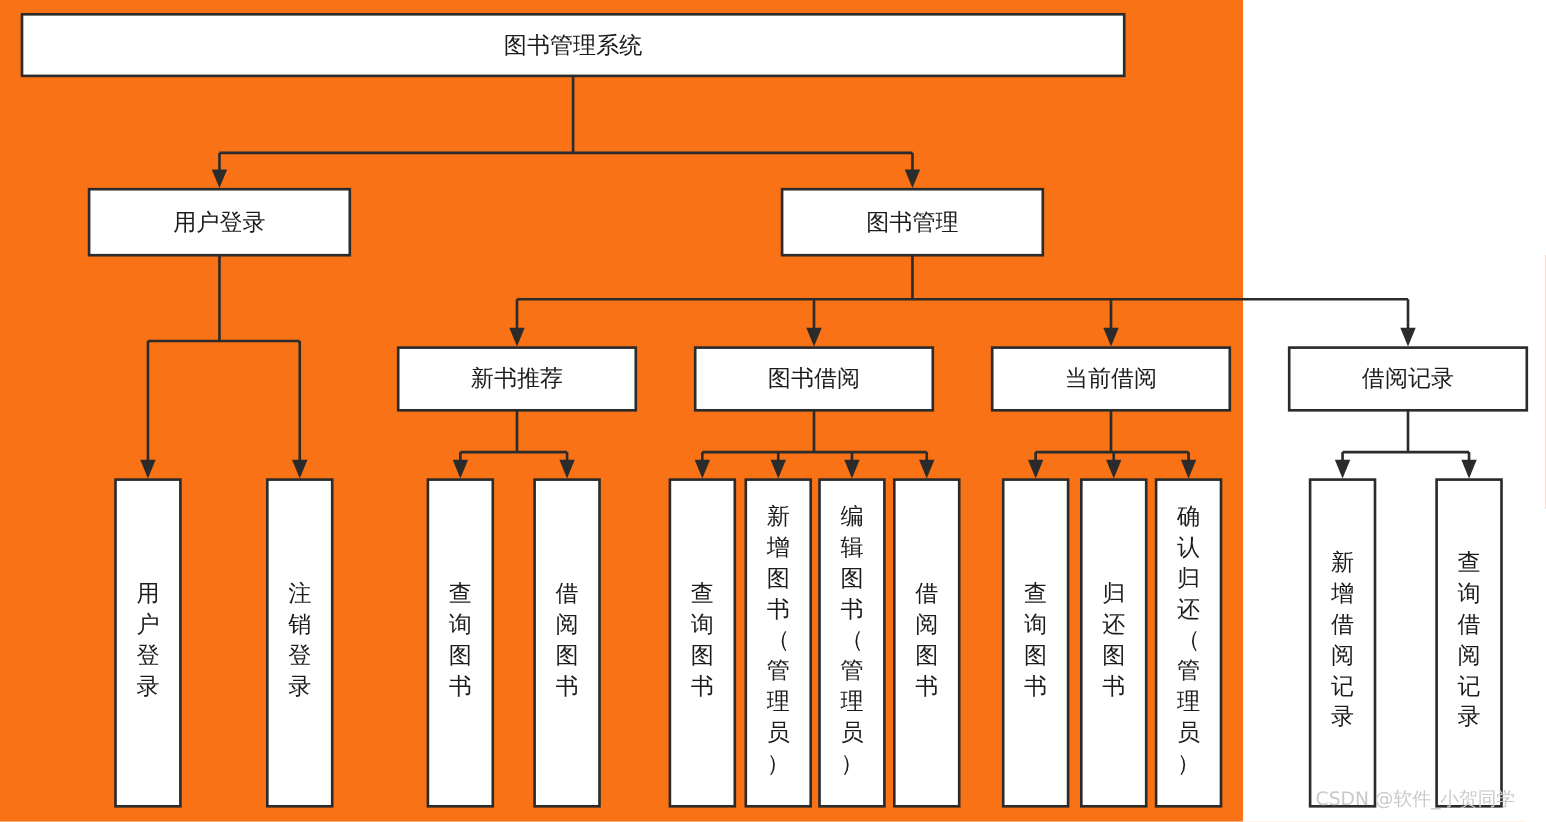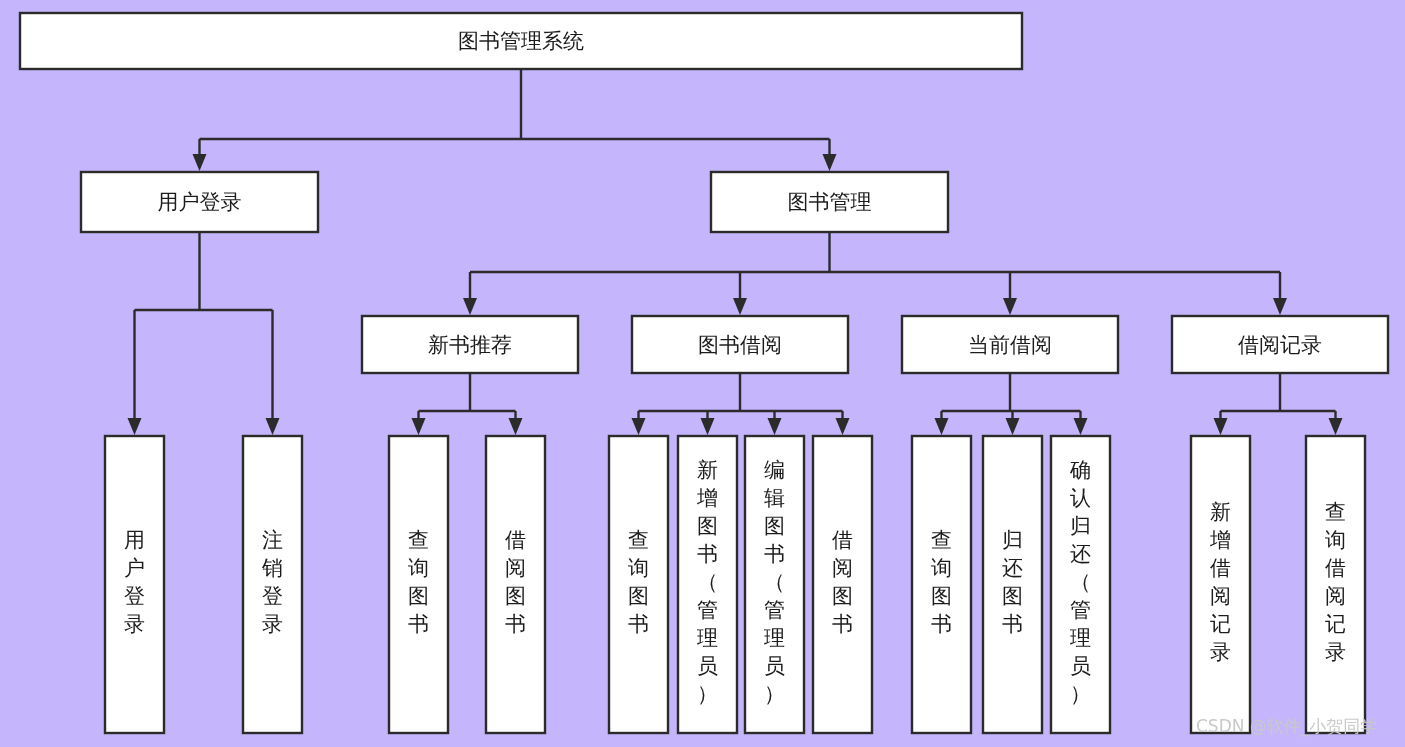--- a/index.html
+++ b/index.html
@@ -9,23 +9,23 @@
     background: #ffffff;
   }
   body {
     width: 1405px;
     height: 747px;
     font-family: "DejaVu Sans", "Liberation Sans", sans-serif;
     overflow: hidden;
   }
   #diagram-root {
     position: relative;
-    width: 1405px;
+    width: 1130px;
     height: 747px;
-    background: #c4b5fd;
+    background: #f97316;
   }
   svg#tree-svg {
     position: absolute;
     top: 0;
     left: 0;
     width: 1405px;
     height: 747px;
     display: block;
   }
   .node-rect {

